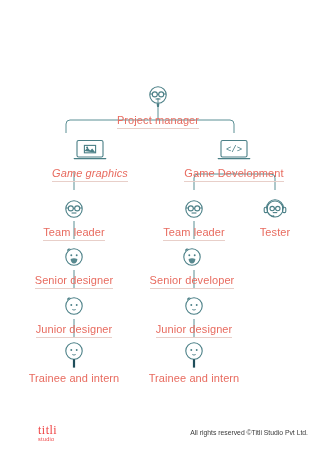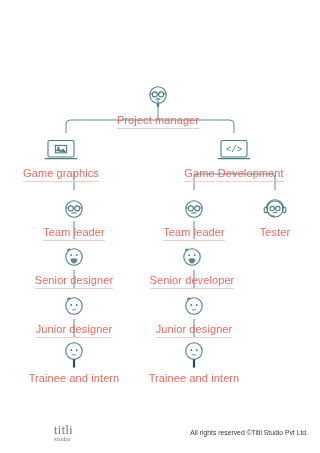--- a/index.html
+++ b/index.html
@@ -78,24 +78,24 @@
   }
   .node.has-rule .label {
     display: inline-block;
     padding-bottom: 2px;
     border-bottom: 1px solid #e8cfc9;
   }
 
   
   .logo {
     position: absolute;
-    left: 54px;
+    left: 38px;
     top: 424px;
     width: 40px;
-    color: #737373;
+    color: #ef4444;
     line-height: 1;
   }
   .logo-main {
     font-size: 12px;
     letter-spacing: .5px;
     font-family: "Liberation Serif", serif;
   }
   .logo-sub {
     font-size: 5.5px;
     letter-spacing: .3px;
@@ -146,21 +146,21 @@
           <svg width="26" height="26" viewBox="0 0 26 26">
             <circle cx="13" cy="11" r="8.2" fill="none" stroke="#4a7f86" stroke-width="1.1"></circle>
             <circle cx="9.8" cy="10.4" r="2.5" fill="none" stroke="#4a7f86" stroke-width="1.1"></circle>
             <circle cx="16.2" cy="10.4" r="2.5" fill="none" stroke="#4a7f86" stroke-width="1.1"></circle>
             <path d="M12.3,10.4 h1.4" fill="none" stroke="#4a7f86" stroke-width="1.1"></path>
             <path d="M4.9,10 h2.4 M18.7,10 h2.4" fill="none" stroke="#4a7f86" stroke-width="1.1"></path>
             <path d="M10.6,15 h4.8" fill="none" stroke="#4a7f86" stroke-width="1.1"></path>
             <path d="M11.6,19.4 h2.8 l-.5,3.6 h-1.8 z" fill="#4a7f86"></path>
           </svg>
         </div><div class="label" style="color: rgb(232, 107, 95); border-bottom-color: rgb(232, 207, 201);">Project manager</div></div>
-      <div class="node has-rule" style="left: 61px; top: 133px;"><div class="icon-wrap">
+      <div class="node has-rule" style="left: 90px; top: 133px; font-style: italic;"><div class="icon-wrap">
           <svg width="36" height="26" viewBox="0 0 36 26">
             <rect x="5" y="3.5" width="26" height="16.5" rx="1.6" fill="none" stroke="#4a7f86" stroke-width="1.1"></rect>
             <path d="M2.2,21.6 h31.6" fill="none" stroke="#4a7f86" stroke-width="1.1" stroke-linecap="round"></path>
             <rect x="12.4" y="8.4" width="11.2" height="7.4" fill="none" stroke="#4a7f86" stroke-width="1.1"></rect>
             <path d="M12.4,14 l3.2,-3.2 l2.6,2.6 l2,-1.8 l3.4,4.2 z" fill="#4a7f86"></path>
             <circle cx="15.1" cy="10.5" r="1" fill="#4a7f86"></circle>
           </svg>
         </div><div class="label" style="color: rgb(232, 107, 95); border-bottom-color: rgb(232, 207, 201);">Game graphics</div></div>
       <div class="node has-rule" style="left: 234px; top: 133px;"><div class="icon-wrap">
           <svg width="36" height="26" viewBox="0 0 36 26">

